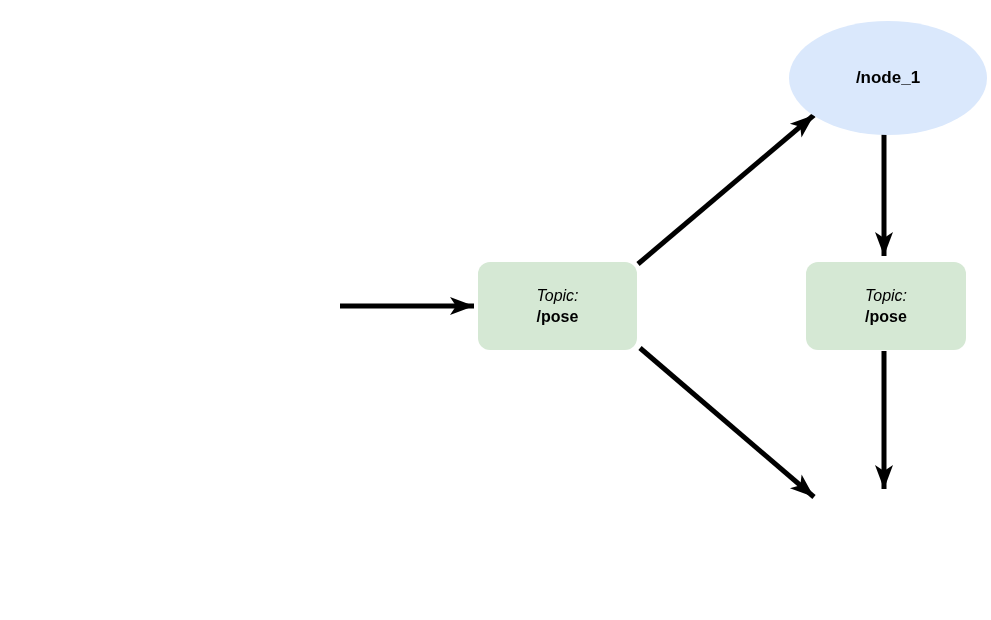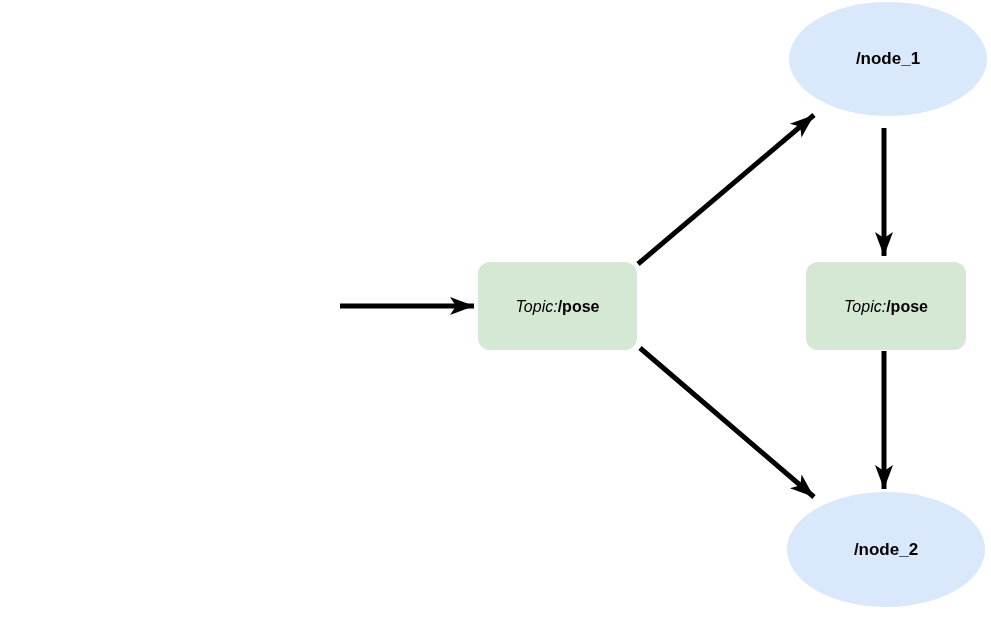--- a/index.html
+++ b/index.html
@@ -33,27 +33,28 @@
     border-radius: 50%;
     display: flex;
     align-items: center;
     justify-content: center;
     color: #000000;
     font-size: 17px;
     font-weight: bold;
     text-align: center;
   }
   .node-node3 { left: 137px; top: 247px; width: 200px; height: 120px; }
-  .node-node1 { left: 789px; top: 2px;  width: 198px; height: 114px; }
+  .node-node1 { left: 789px; top: 21px;  width: 198px; height: 114px; }
   .node-node2 { left: 787px; top: 492px; width: 198px; height: 115px; }
   .topic {
     position: absolute;
     background: #d5e8d4;
     border-radius: 12px;
     display: flex;
+    flex-direction: column;
     align-items: center;
     justify-content: center;
     color: #000000;
     font-size: 16px;
     line-height: 21px;
     text-align: center;
   }
   .topic-scan { left: 478px; top: 262px; width: 159px; height: 88px; }
   .topic-pose { left: 806px; top: 262px; width: 160px; height: 88px; }
   .topic-prefix { font-style: italic; font-weight: normal; }
@@ -75,23 +76,20 @@
     <line class="edge" x1="640" y1="348" x2="814" y2="497" marker-end="url(#arrowhead)"></line>
     <line class="edge" x1="884" y1="128" x2="884" y2="256" marker-end="url(#arrowhead)"></line>
     <line class="edge" x1="884" y1="351" x2="884" y2="489" marker-end="url(#arrowhead)"></line>
   </svg>
 
 
   <div class="node node-node1">
     <span>/node_1</span>
   </div>
 
-  <div class="node node-node2">
-    <span>/node_2</span>
-  </div>
 
   <div class="topic topic-scan">
     <span class="topic-prefix">Topic:</span>
     <span class="topic-name">/pose</span>
   </div>
 
   <div class="topic topic-pose">
     <span class="topic-prefix">Topic:</span>
     <span class="topic-name">/pose</span>
   </div>

